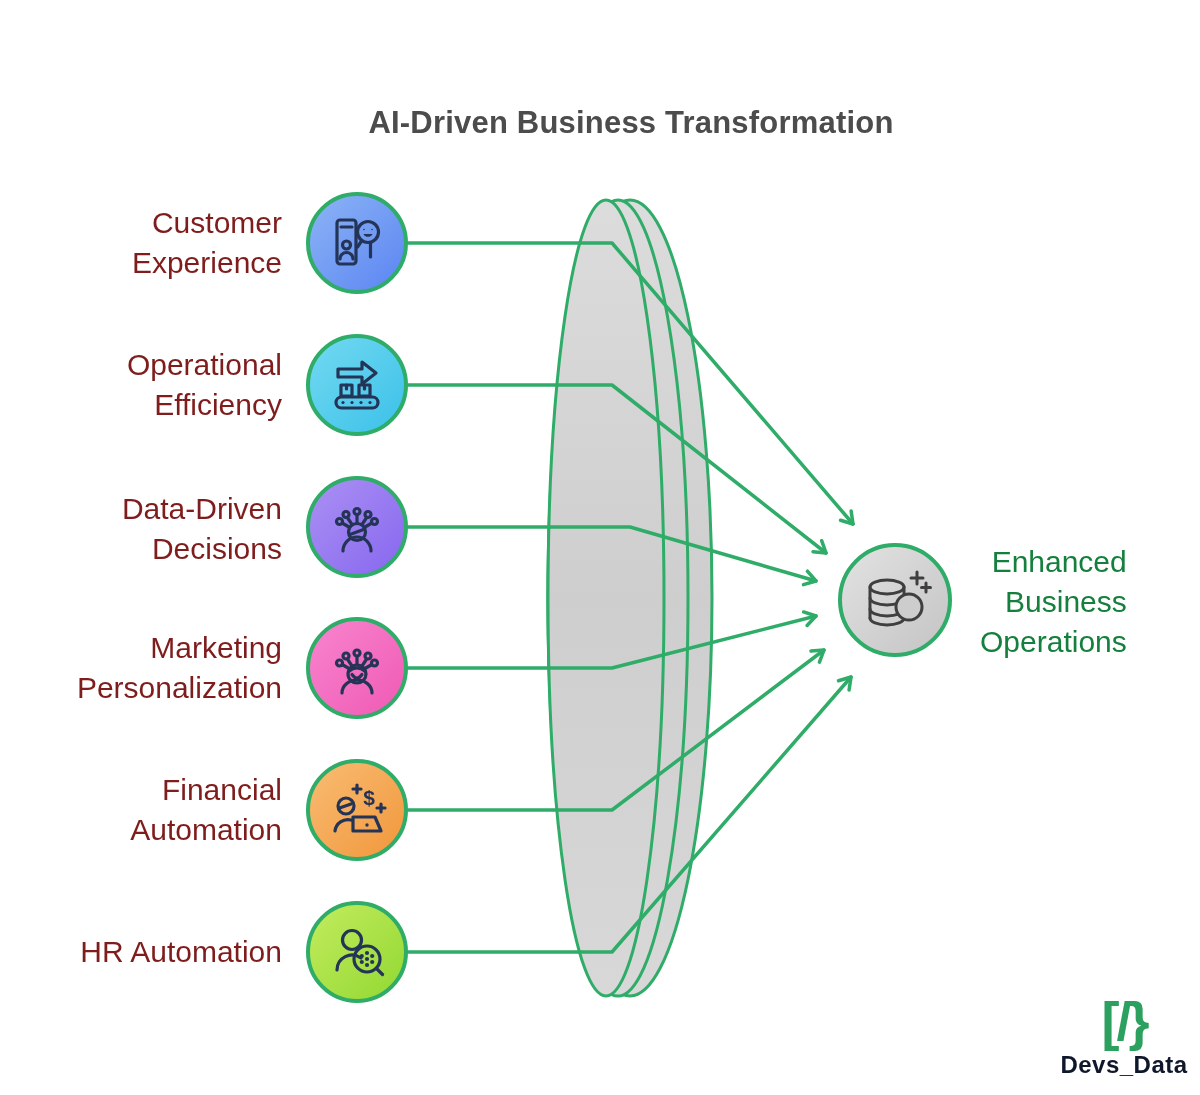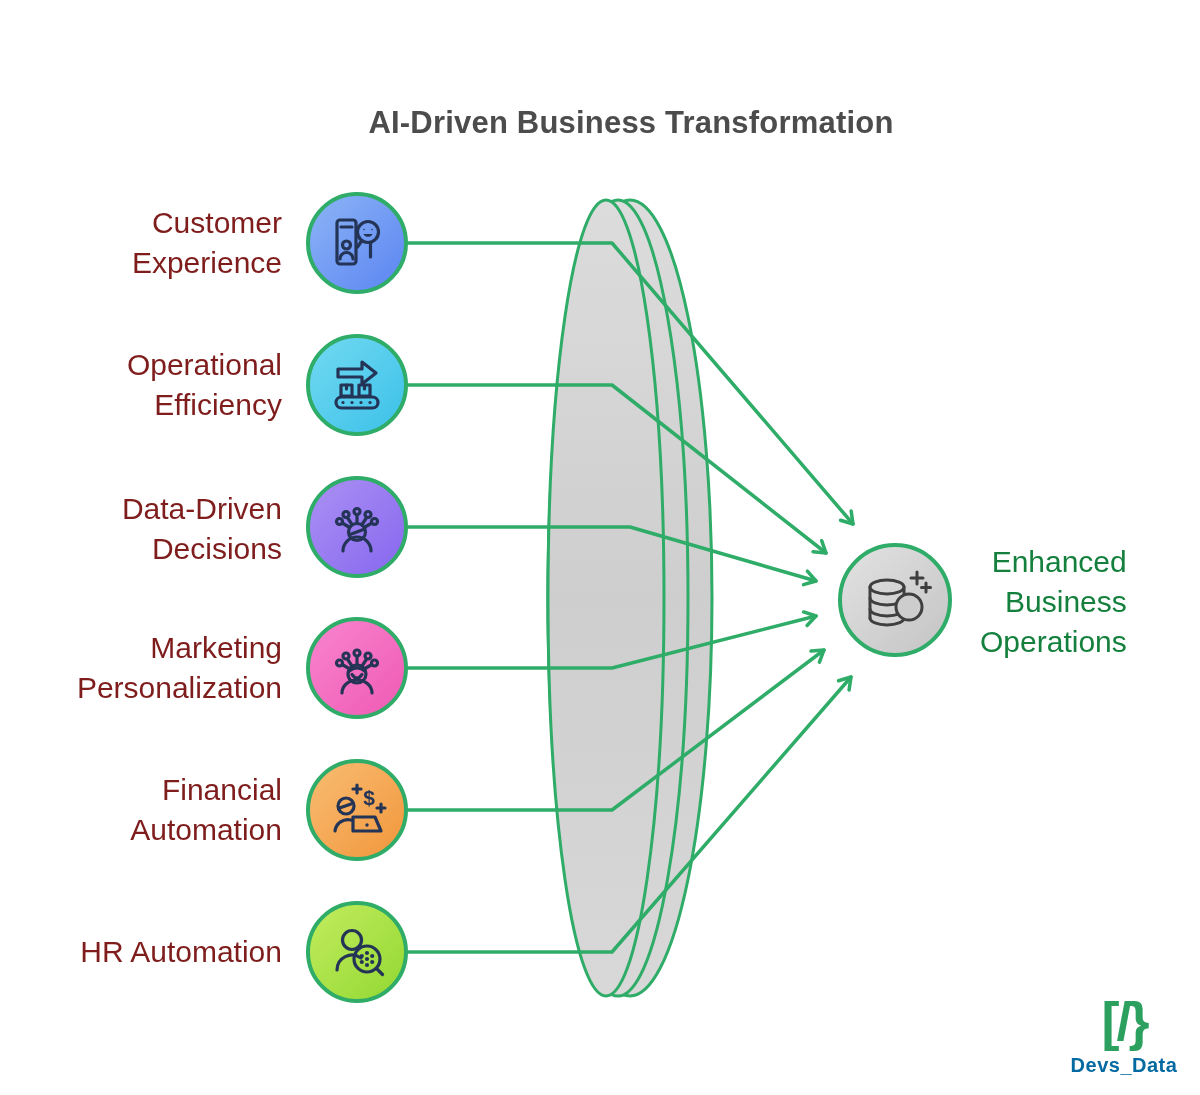--- a/index.html
+++ b/index.html
@@ -33,21 +33,21 @@
     display:flex; align-items:center; justify-content:center;
   }
   .result-label {
     position:absolute; left:980px; top:542px;
     font-size:30px; line-height:40px; color:#15803d; white-space:pre-line;text-align:right;
   }
   .logo { position:absolute; left:1048px; top:990px; width:152px; text-align:center; }
   .logo-glyph {
     font-size:54px; line-height:62px; font-weight:bold; color:#2ca15f; letter-spacing:-3px;
   }
-  .logo-text { font-size:20px; line-height:26px; font-weight:600; color:#0369a1; letter-spacing:0.5px; }
+  .logo-text { font-size:24px; line-height:26px; font-weight:600; color:#0f172a; letter-spacing:0.5px; }
 </style>
 </head>
 <body>
 
 <div>
 
   <svg class="overlay" width="1200" height="1095" viewBox="0 0 1200 1095">
     <defs>
       <linearGradient id="lensG" x1="0" y1="0" x2="0" y2="1">
         <stop offset="0" stop-color="#dcdcdc"></stop>

